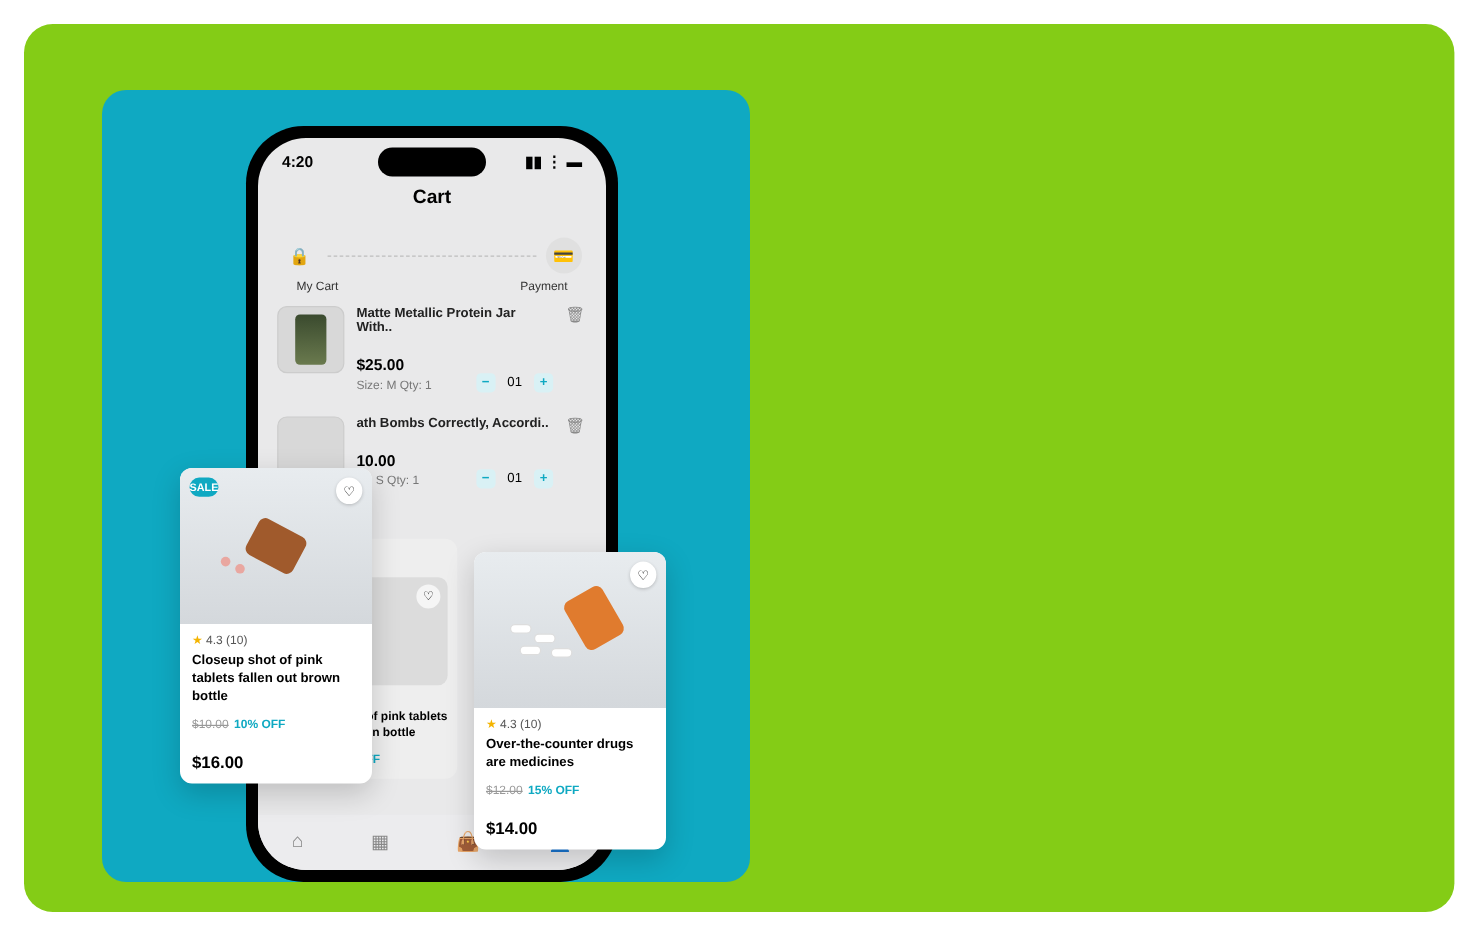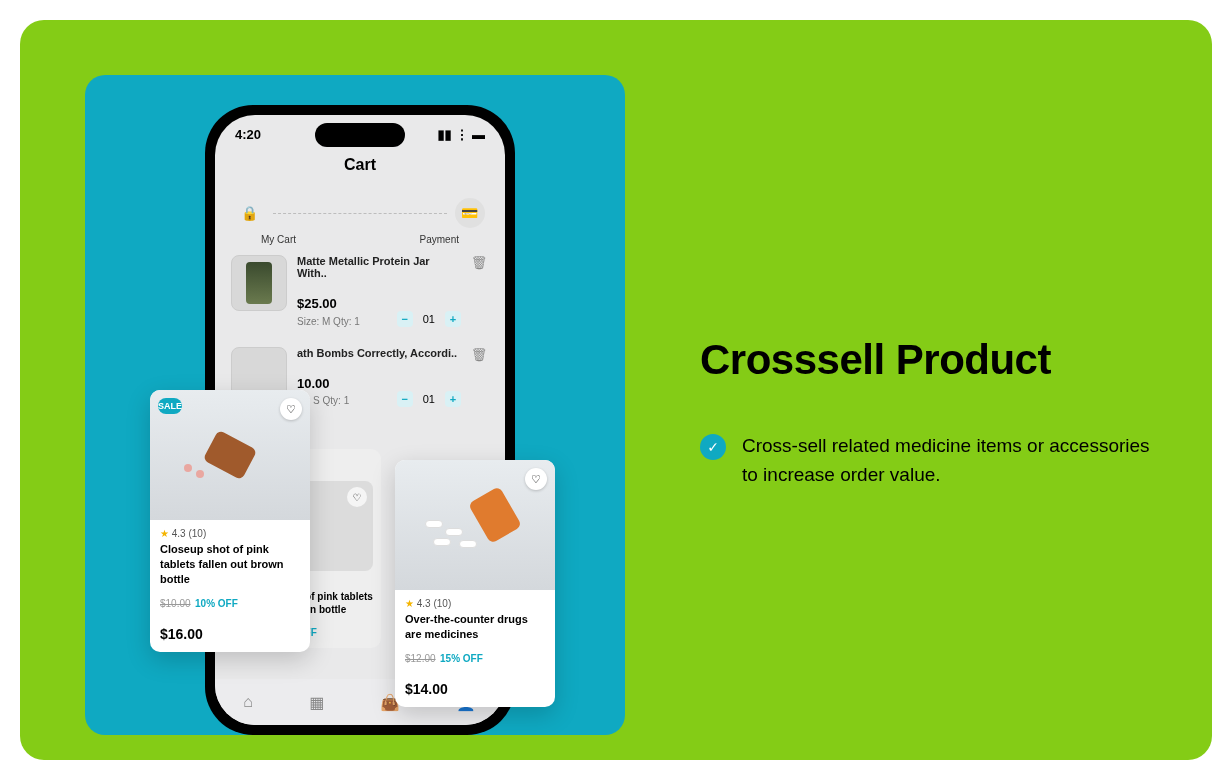--- a/index.html
+++ b/index.html
@@ -8,21 +8,21 @@
 .left-panel{position:absolute;left:65px;top:55px;width:540px;height:660px;background:#0fa9c2;border-radius:20px;overflow:hidden}
 .phone{position:absolute;left:120px;top:30px;width:310px;height:630px;background:#000;border-radius:48px;padding:10px}
 .screen{width:100%;height:100%;background:#e9e9ea;border-radius:40px;position:relative;overflow:hidden}
 .notch{position:absolute;top:8px;left:50%;transform:translateX(-50%);width:90px;height:24px;background:#000;border-radius:14px}
 .status{display:flex;justify-content:space-between;padding:12px 20px 0;font-size:13px;font-weight:600}
 .screen-title{text-align:center;font-size:16px;font-weight:700;margin-top:14px}
 .steps{display:flex;align-items:center;justify-content:center;gap:8px;margin:24px 20px 6px}
 .step-ic{width:30px;height:30px;border-radius:50%;background:#e0e0e0;display:flex;align-items:center;justify-content:center;font-size:14px}
 .step-ic.active{background:transparent;color:#0fa9c2}
 .step-line{flex:1;border-top:1px dashed #bdbdbd}
-.step-labels{display:flex;justify-content:space-between;padding:0 46px;font-size:10px;color:#333}
+.step-labels{display:flex;justify-content:space-between;padding:0 32px;font-size:10px;color:#333}
 .cart-item{display:flex;gap:10px;padding:10px 16px;align-items:flex-start}
 .thumb{width:56px;height:56px;background:#d8d8d8;border-radius:8px;border:1px solid #ccc;display:flex;align-items:center;justify-content:center}
 .jar{width:26px;height:42px;background:linear-gradient(#3a4a2e,#6a7a4e);border-radius:4px}
 .ci-body{flex:1}
 .ci-title{font-size:11px;font-weight:700;color:#222}
 .ci-price{font-size:13px;font-weight:700;margin-top:17px}
 .ci-meta{font-size:10px;color:#777;margin-top:4px}
 .trash{width:18px;height:18px;color:#888;font-size:13px}
 .qty{display:flex;align-items:center;gap:10px;font-size:11px}
 .qbtn{width:16px;height:16px;border-radius:4px;background:#d9f1f5;color:#0fa9c2;display:flex;align-items:center;justify-content:center;font-weight:700;cursor:pointer}
@@ -184,21 +184,14 @@
         <div class="fc-title">Over-the-counter drugs are medicines</div>
         <div class="fc-price-row">
           <span class="strike">$12.00</span>
           <span class="off">15% OFF</span>
         </div>
         <div class="fc-price">$14.00</div>
       </div>
     </div>
   </div>
 
-  <div class="right">
-    <h1 class="headline">Crosssell Product</h1>
-    <div class="bullet">
-      <div class="check">✓</div>
-      <div class="bullet-text">Cross-sell related medicine items or accessories to increase order value.</div>
-    </div>
-  </div>
 
 </div>
 
 </body></html>

